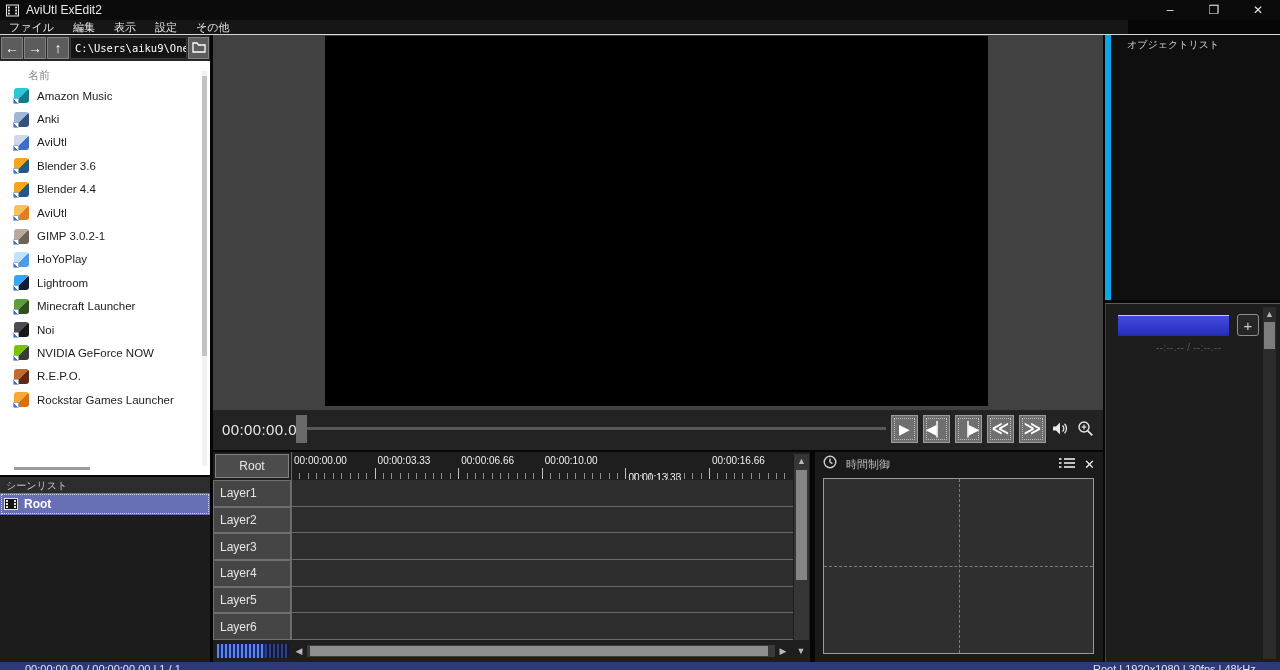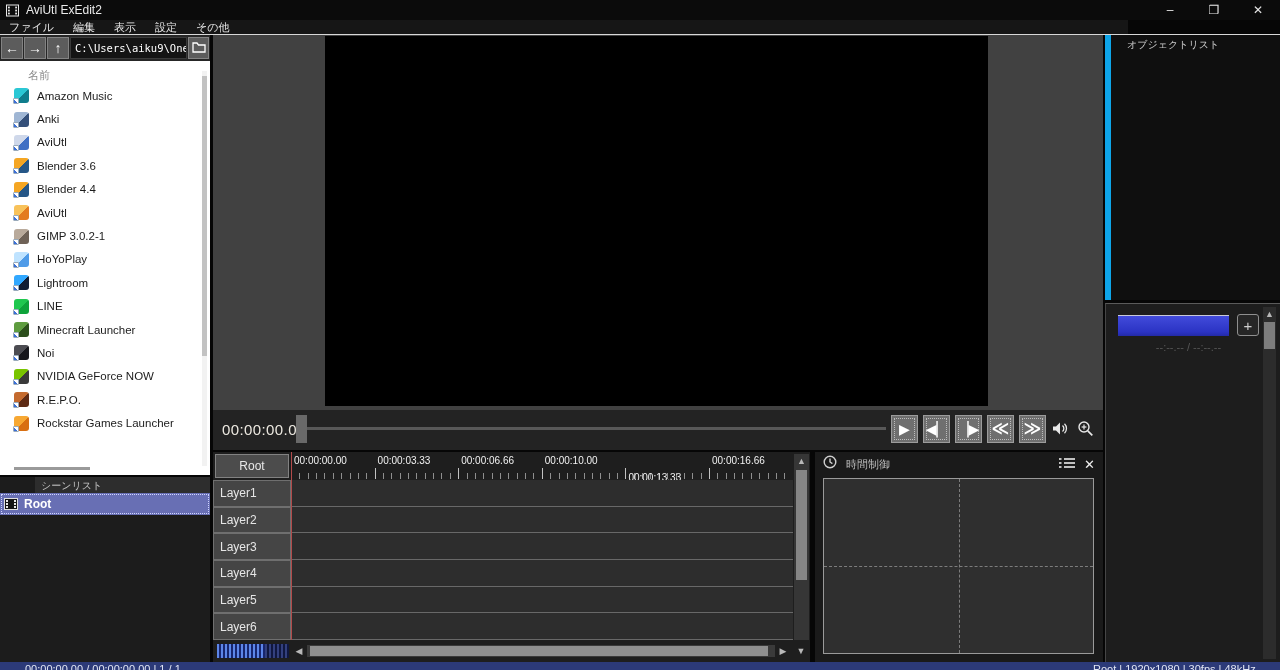--- a/index.html
+++ b/index.html
@@ -33,21 +33,21 @@
   .fl-icon { width:15px; height:15px; border-radius:3px; position:relative; flex:0 0 15px; }
   .fl-badge { position:absolute; left:-1px; bottom:-1px; width:6px; height:6px; border-radius:1px;
     background:linear-gradient(45deg,#3a6fd8 46%,#ffffff 46%); border:0.5px solid #9ab; }
   .fl-label { font-size:11.5px; color:#1c1c1c; white-space:nowrap; }
   .fl-vscroll { position:absolute; left:202px; top:10px; width:5px; height:395px; background:#f2f2f2; }
   .fl-vthumb { position:absolute; left:0; top:5px; width:5px; height:280px; background:#c2c2c2; }
   .fl-hthumb { position:absolute; left:14px; bottom:5px; width:76px; height:3px; background:#9a9a9a; }
 
   
   .scenepanel { left:0; top:477px; width:210px; height:185px; background:#1c1c1c; }
-  .scene-header { height:16px; background:#2d2d2d; color:#c2c2c2; font-size:10px; padding:2px 0 0 6px;margin-left:35px; }
+  .scene-header { height:16px; background:#2d2d2d; color:#c2c2c2; font-size:10px; padding:2px 0 0 6px; }
   .scene-item { height:22px; display:flex; align-items:center; gap:6px; padding-left:4px; color:#d8d8d8; font-size:12px; }
   .scene-item.selected { background:#686fb4; color:#ffffff; font-weight:bold; outline:1px dotted #cfd4ff; outline-offset:-2px; }
 
   
   .preview { left:213px; top:35px; width:890px; height:375px; background:#414141; }
   .video { position:absolute; left:112px; top:1px; width:663px; height:370px; background:#000; }
 
   
   .playbar { left:213px; top:410px; width:890px; height:40px; background:#232323; }
   .timecode { position:absolute; left:9px; top:11px; font-size:15px; color:#ece8e0; letter-spacing:0.4px; }
@@ -209,26 +209,20 @@
         </div>
         <div class="fl-label">HoYoPlay</div>
       </div>
       <div class="fl-row">
         <div class="fl-icon" style="background: linear-gradient(135deg, rgb(49, 168, 255) 0px, rgb(49, 168, 255) 52%, rgb(16, 28, 51) 52%);">
           <div class="fl-badge"></div>
         </div>
         <div class="fl-label">Lightroom</div>
       </div>
       <div class="fl-row">
-        <div class="fl-icon" style="background: linear-gradient(135deg, rgb(32, 199, 79) 0px, rgb(32, 199, 79) 52%, rgb(14, 163, 58) 52%);">
-          <div class="fl-badge"></div>
-        </div>
-        <div class="fl-label">LINE</div>
-      </div>
-      <div class="fl-row">
         <div class="fl-icon" style="background: linear-gradient(135deg, rgb(94, 156, 63) 0px, rgb(94, 156, 63) 52%, rgb(44, 79, 28) 52%);">
           <div class="fl-badge"></div>
         </div>
         <div class="fl-label">Minecraft Launcher</div>
       </div>
       <div class="fl-row">
         <div class="fl-icon" style="background: linear-gradient(135deg, rgb(76, 76, 82) 0px, rgb(76, 76, 82) 52%, rgb(23, 23, 28) 52%);">
           <div class="fl-badge"></div>
         </div>
         <div class="fl-label">Noi</div>

